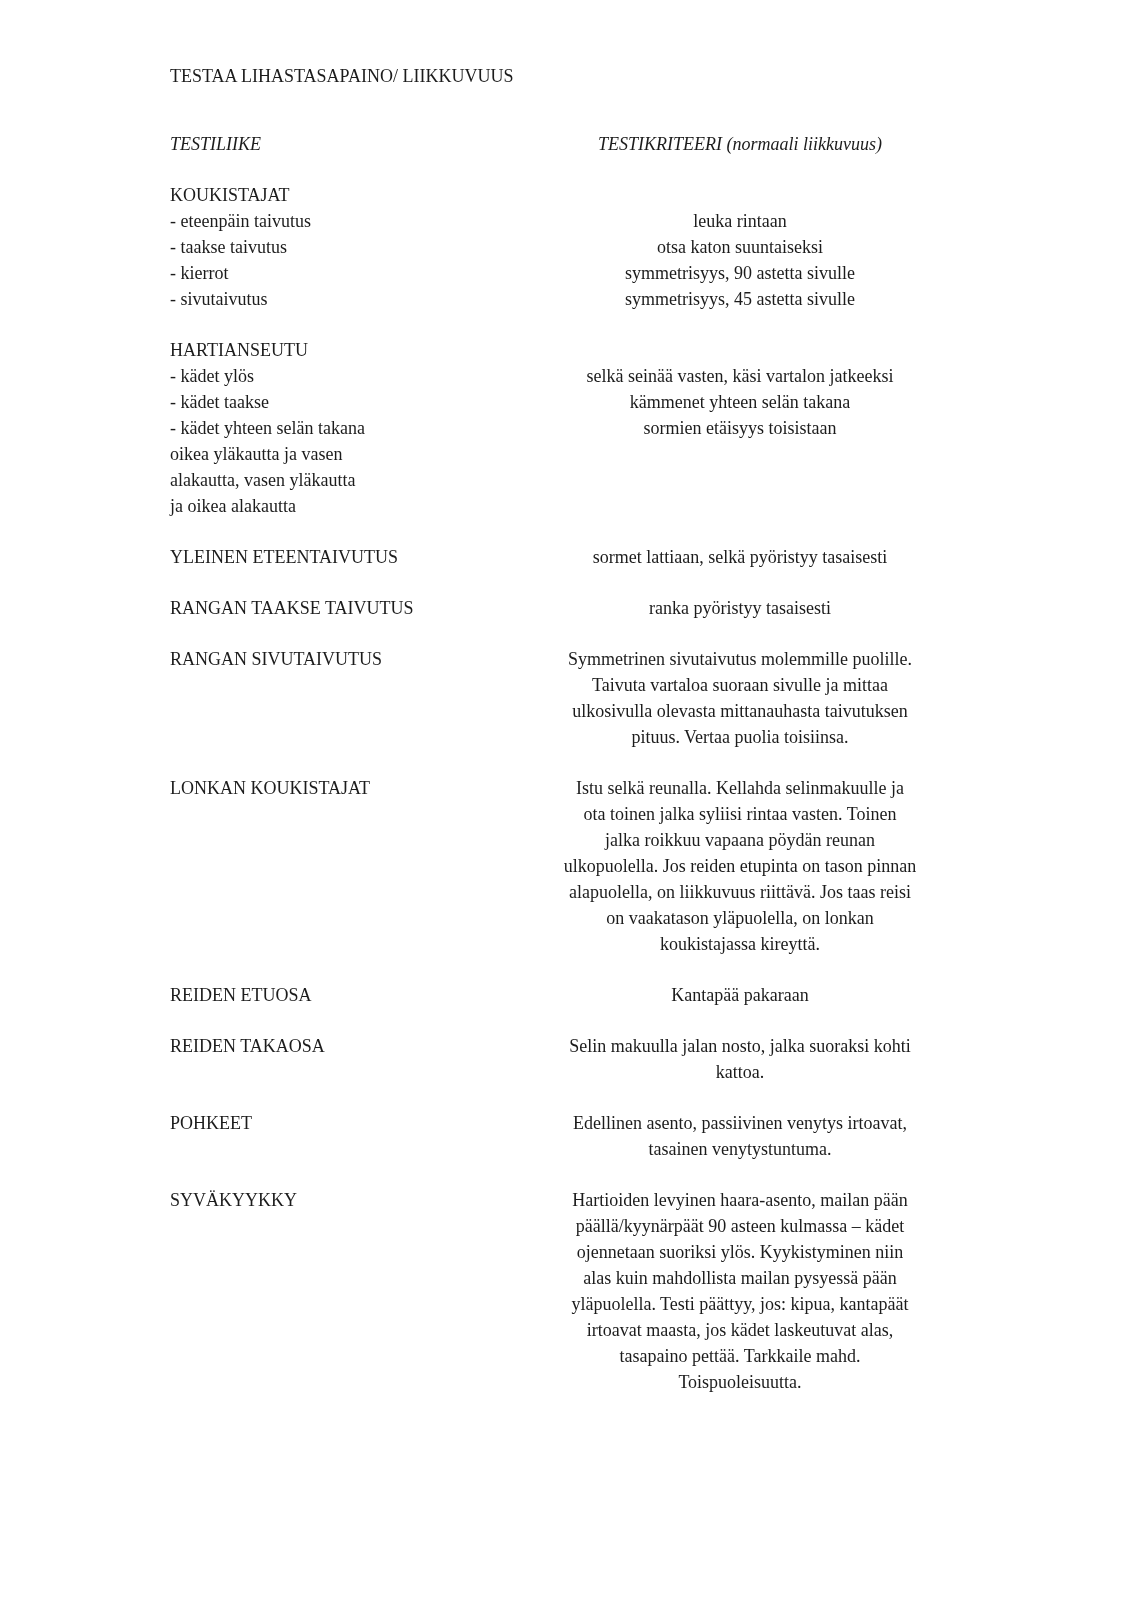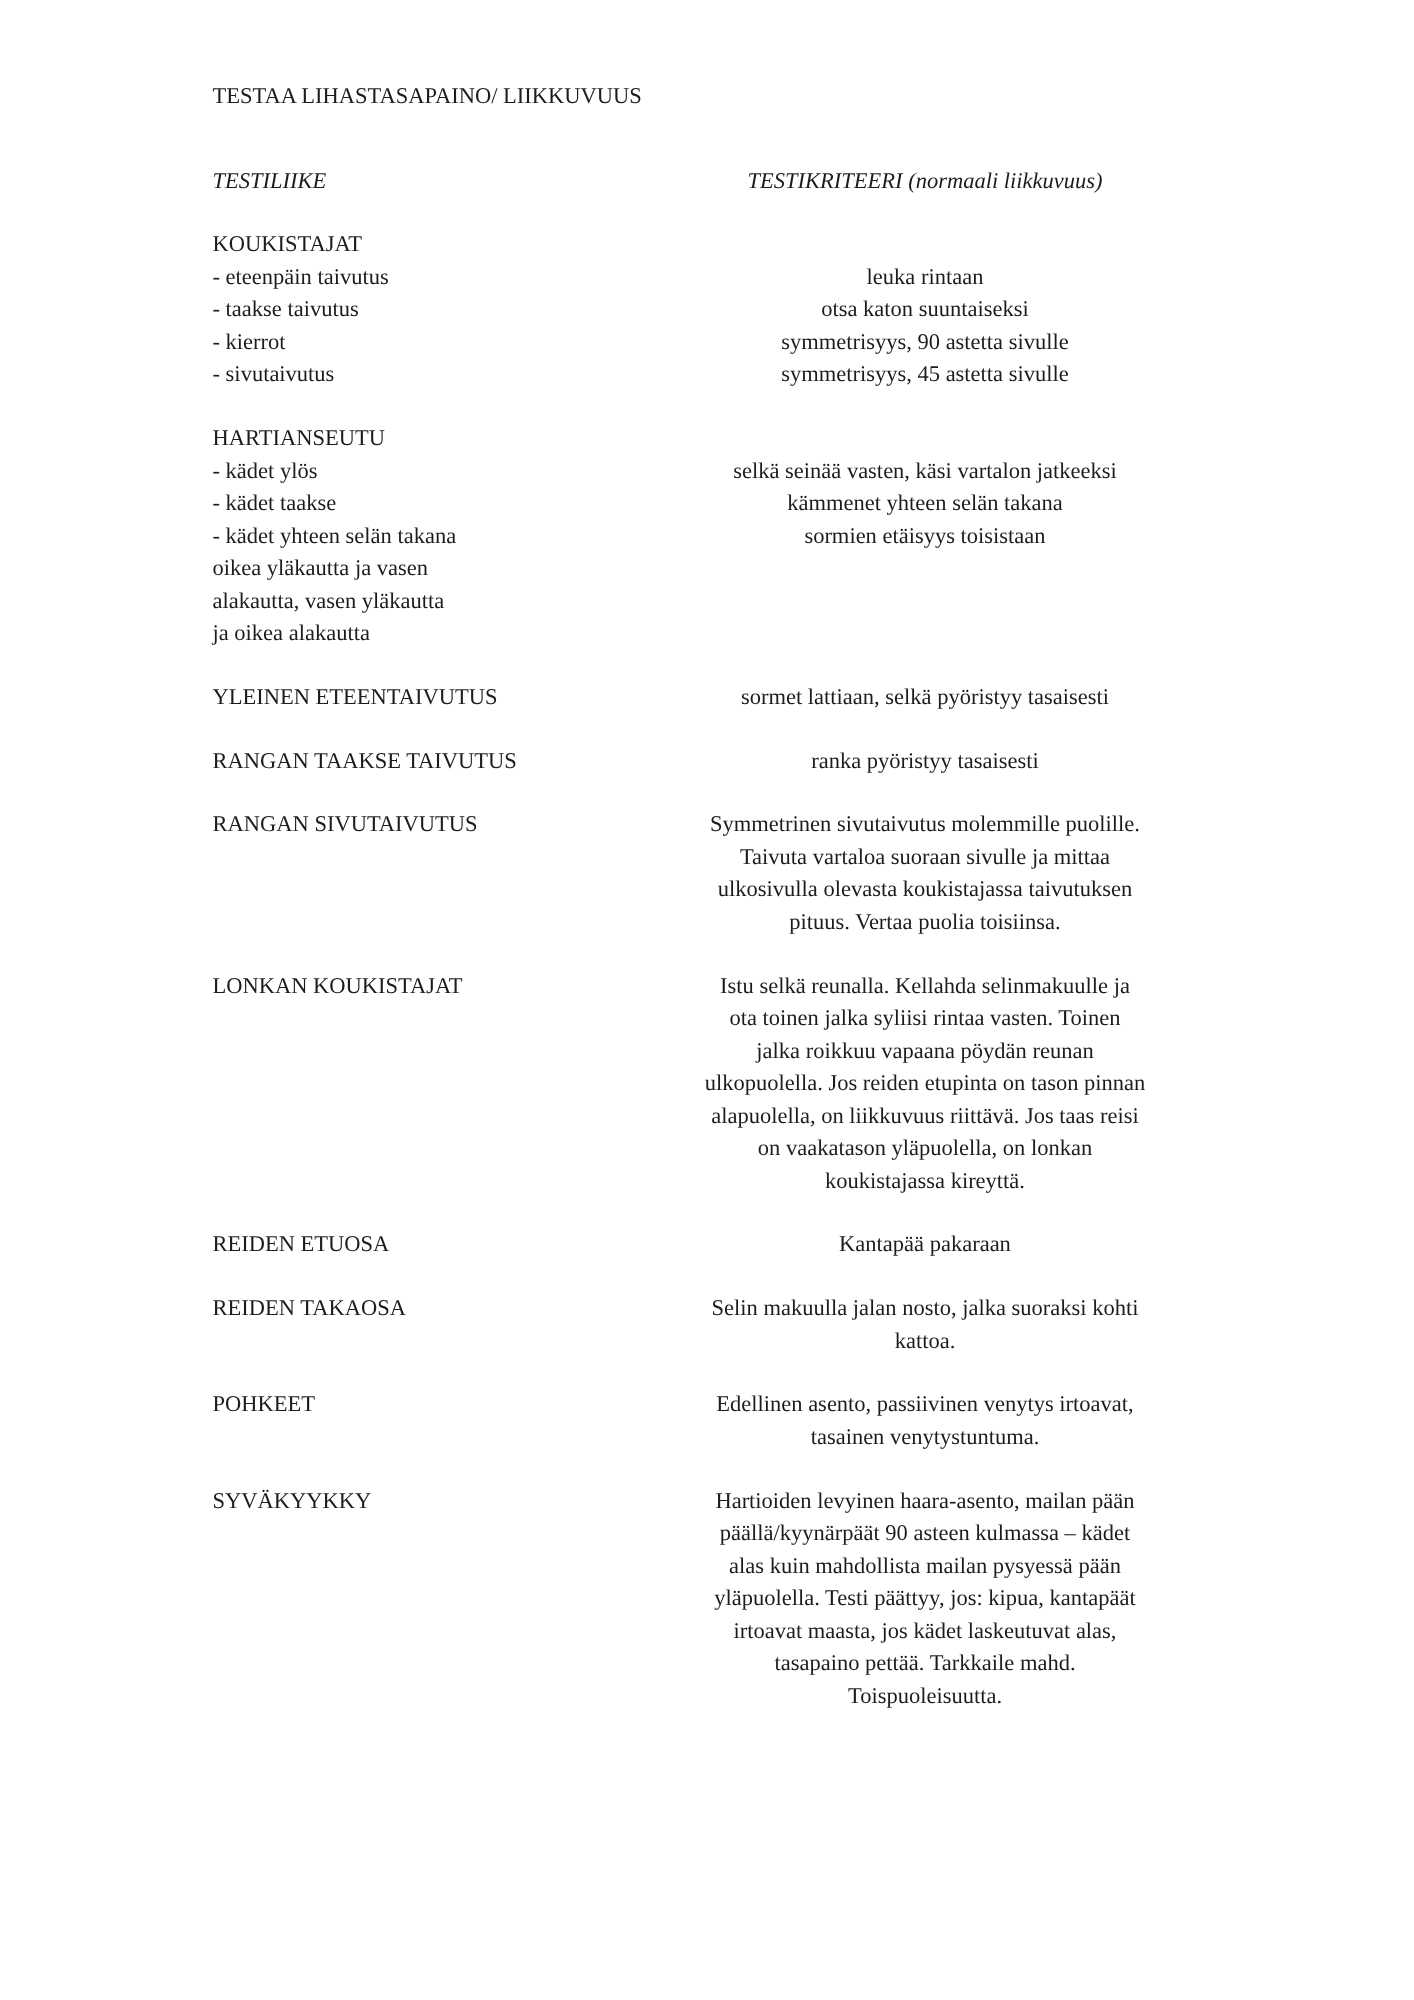--- a/index.html
+++ b/index.html
@@ -111,21 +111,21 @@
           <div class="line">ranka pyöristyy tasaisesti</div>
         </div>
       </div>
       <div class="section">
         <div class="cell left">
           <div class="line">RANGAN SIVUTAIVUTUS</div>
         </div>
         <div class="cell right">
           <div class="line">Symmetrinen sivutaivutus molemmille puolille.</div>
           <div class="line">Taivuta vartaloa suoraan sivulle ja mittaa</div>
-          <div class="line">ulkosivulla olevasta koukistajassa taivutuksen</div>
+          <div class="line">ulkosivulla olevasta mittanauhasta taivutuksen</div>
           <div class="line">pituus. Vertaa puolia toisiinsa.</div>
         </div>
       </div>
       <div class="section">
         <div class="cell left">
           <div class="line">LONKAN KOUKISTAJAT</div>
         </div>
         <div class="cell right">
           <div class="line">Istu selkä reunalla. Kellahda selinmakuulle ja</div>
           <div class="line">ota toinen jalka syliisi rintaa vasten. Toinen</div>
@@ -162,20 +162,21 @@
           <div class="line">tasainen venytystuntuma.</div>
         </div>
       </div>
       <div class="section">
         <div class="cell left">
           <div class="line">SYVÄKYYKKY</div>
         </div>
         <div class="cell right">
           <div class="line">Hartioiden levyinen haara-asento, mailan pään</div>
           <div class="line">päällä/kyynärpäät 90 asteen kulmassa – kädet</div>
+          <div class="line">ojennetaan suoriksi ylös. Kyykistyminen niin</div>
           <div class="line">alas kuin mahdollista mailan pysyessä pään</div>
           <div class="line">yläpuolella. Testi päättyy, jos: kipua, kantapäät</div>
           <div class="line">irtoavat maasta, jos kädet laskeutuvat alas,</div>
           <div class="line">tasapaino pettää. Tarkkaile mahd.</div>
           <div class="line">Toispuoleisuutta.</div>
         </div>
       </div>
     </div>
 </div>
 

